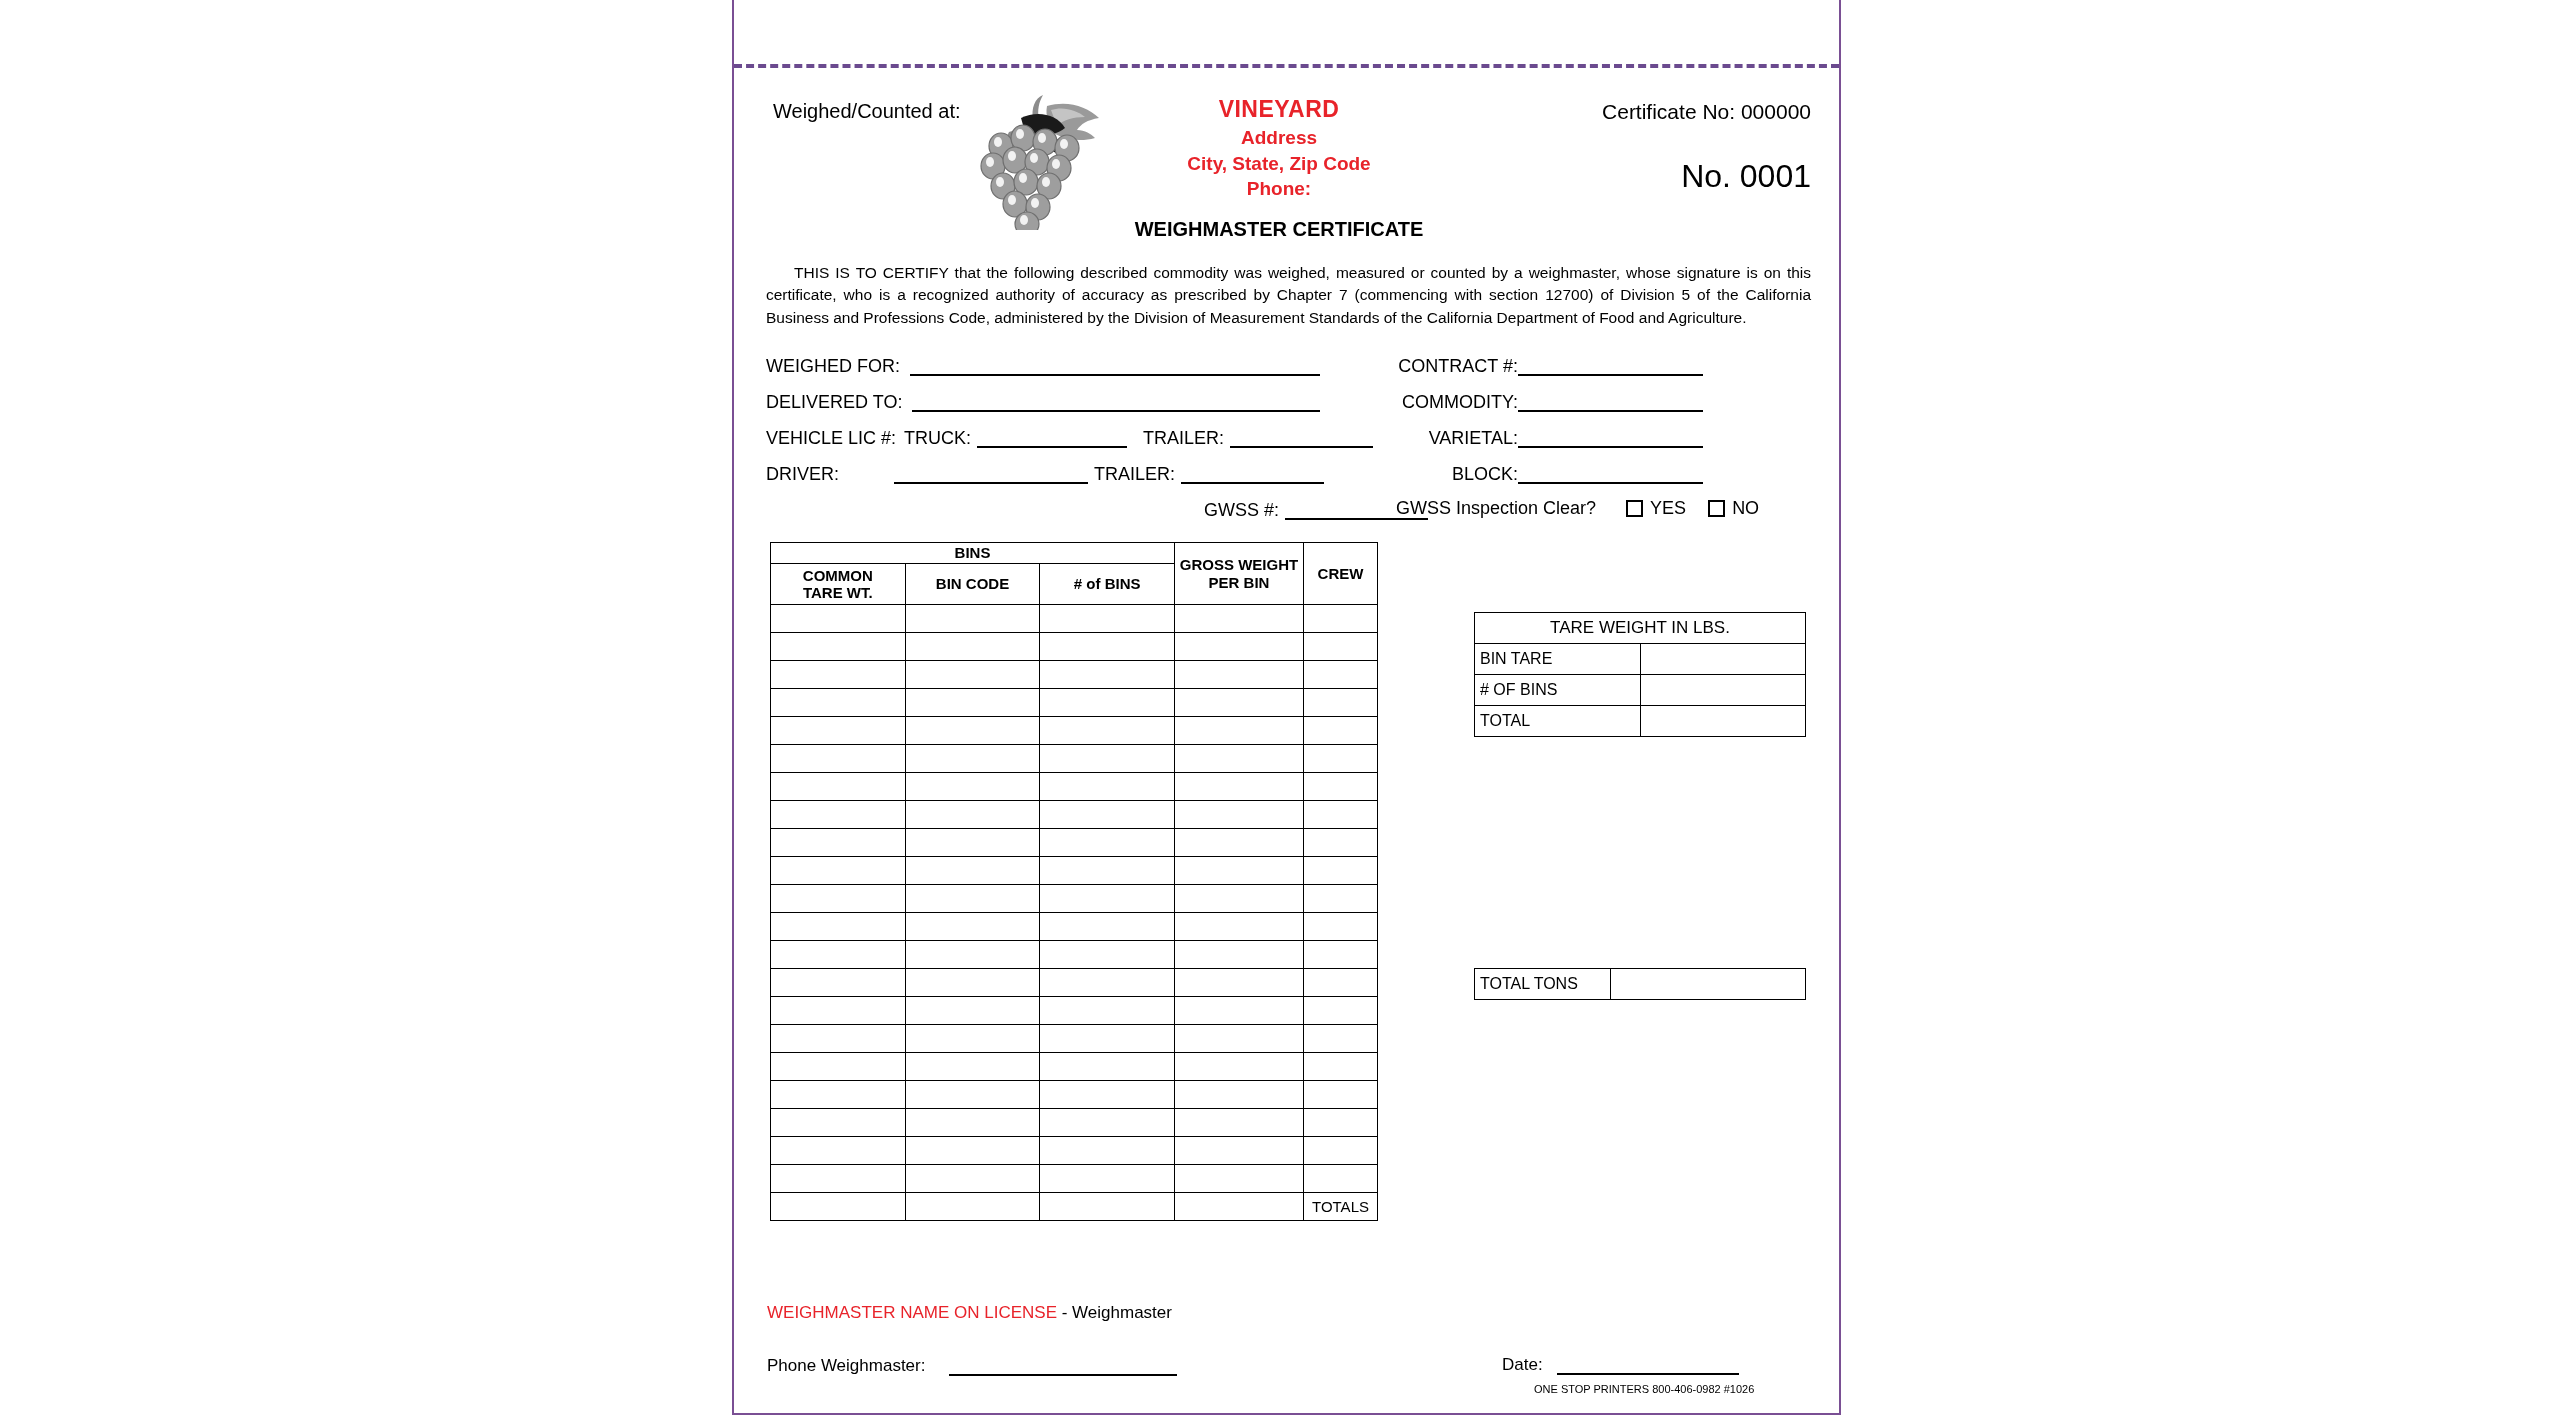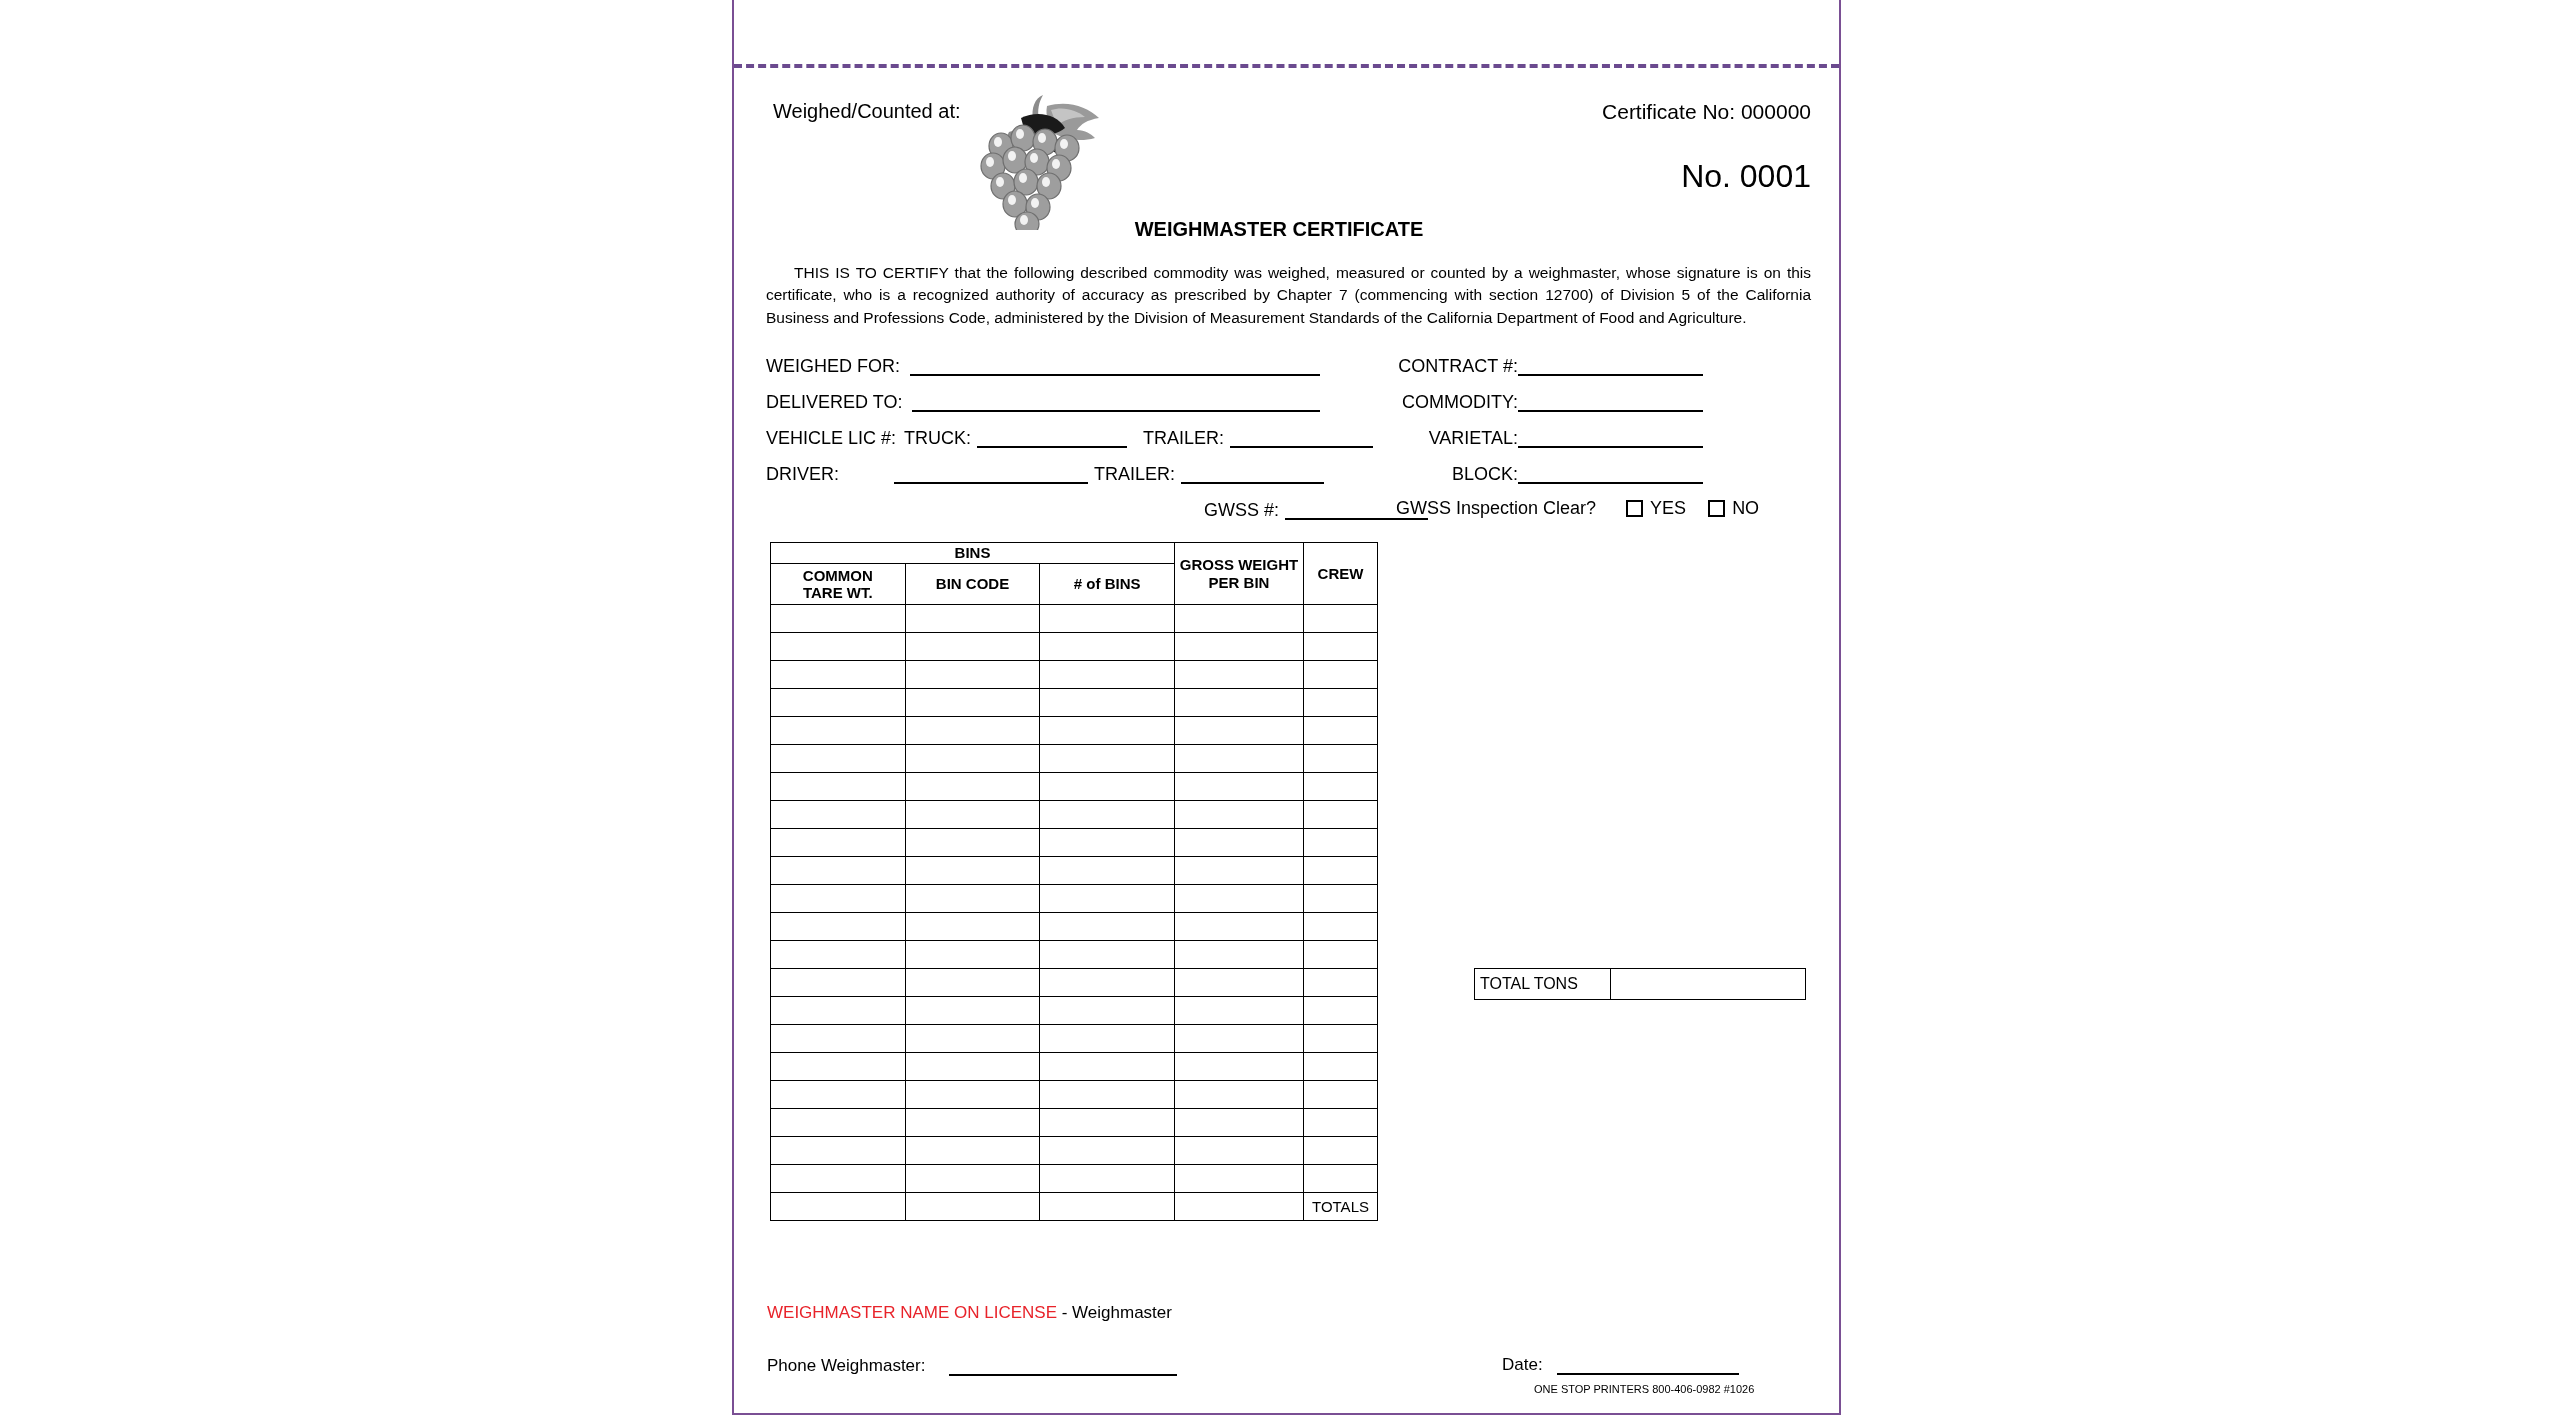--- a/index.html
+++ b/index.html
@@ -301,20 +301,26 @@
           <ellipse cx="41" cy="92" rx="4" ry="5"></ellipse>
           <ellipse cx="64" cy="88" rx="4" ry="5"></ellipse>
           <ellipse cx="87" cy="92" rx="4" ry="5"></ellipse>
           <ellipse cx="53" cy="110" rx="4" ry="5"></ellipse>
           <ellipse cx="76" cy="113" rx="4" ry="5"></ellipse>
           <ellipse cx="65" cy="130" rx="4" ry="5"></ellipse>
         </g>
       </svg>
     </div>
 
+    <div id="vineyard-block">
+      <div class="vname">VINEYARD</div>
+      <div class="vline">Address</div>
+      <div class="vline">City, State, Zip Code</div>
+      <div class="vline">Phone:</div>
+    </div>
 
     <div id="cert-no">
       <span>Certificate No:</span>
       <span>000000</span>
     </div>
 
     <div id="form-no">No. 0001</div>
 
     <div id="cert-title">WEIGHMASTER CERTIFICATE</div>
   </div>
@@ -563,20 +569,39 @@
         <tr class="totals-row">
           <td class="col-common"></td>
           <td class="col-bincode"></td>
           <td class="col-numbins"></td>
           <td class="col-gross"></td>
           <td class="col-crew totals-cell">TOTALS</td>
         </tr>
       </tbody>
   </table>
 
+  <table class="sidebox" id="tare-box">
+    <tbody>
+        <tr>
+      <th colspan="2">TARE WEIGHT IN LBS.</th>
+    </tr>
+    <tr>
+      <td class="lbl">BIN TARE</td>
+      <td class="val"></td>
+    </tr>
+    <tr>
+      <td class="lbl"># OF BINS</td>
+      <td class="val"></td>
+    </tr>
+    <tr>
+      <td class="lbl">TOTAL</td>
+      <td class="val"></td>
+    </tr>
+  </tbody>
+    </table>
 
 
   <table class="sidebox" id="tons-box">
     <tbody>
         <tr>
       <td class="lbl">TOTAL TONS</td>
       <td class="val"></td>
     </tr>
   </tbody>
     </table>

